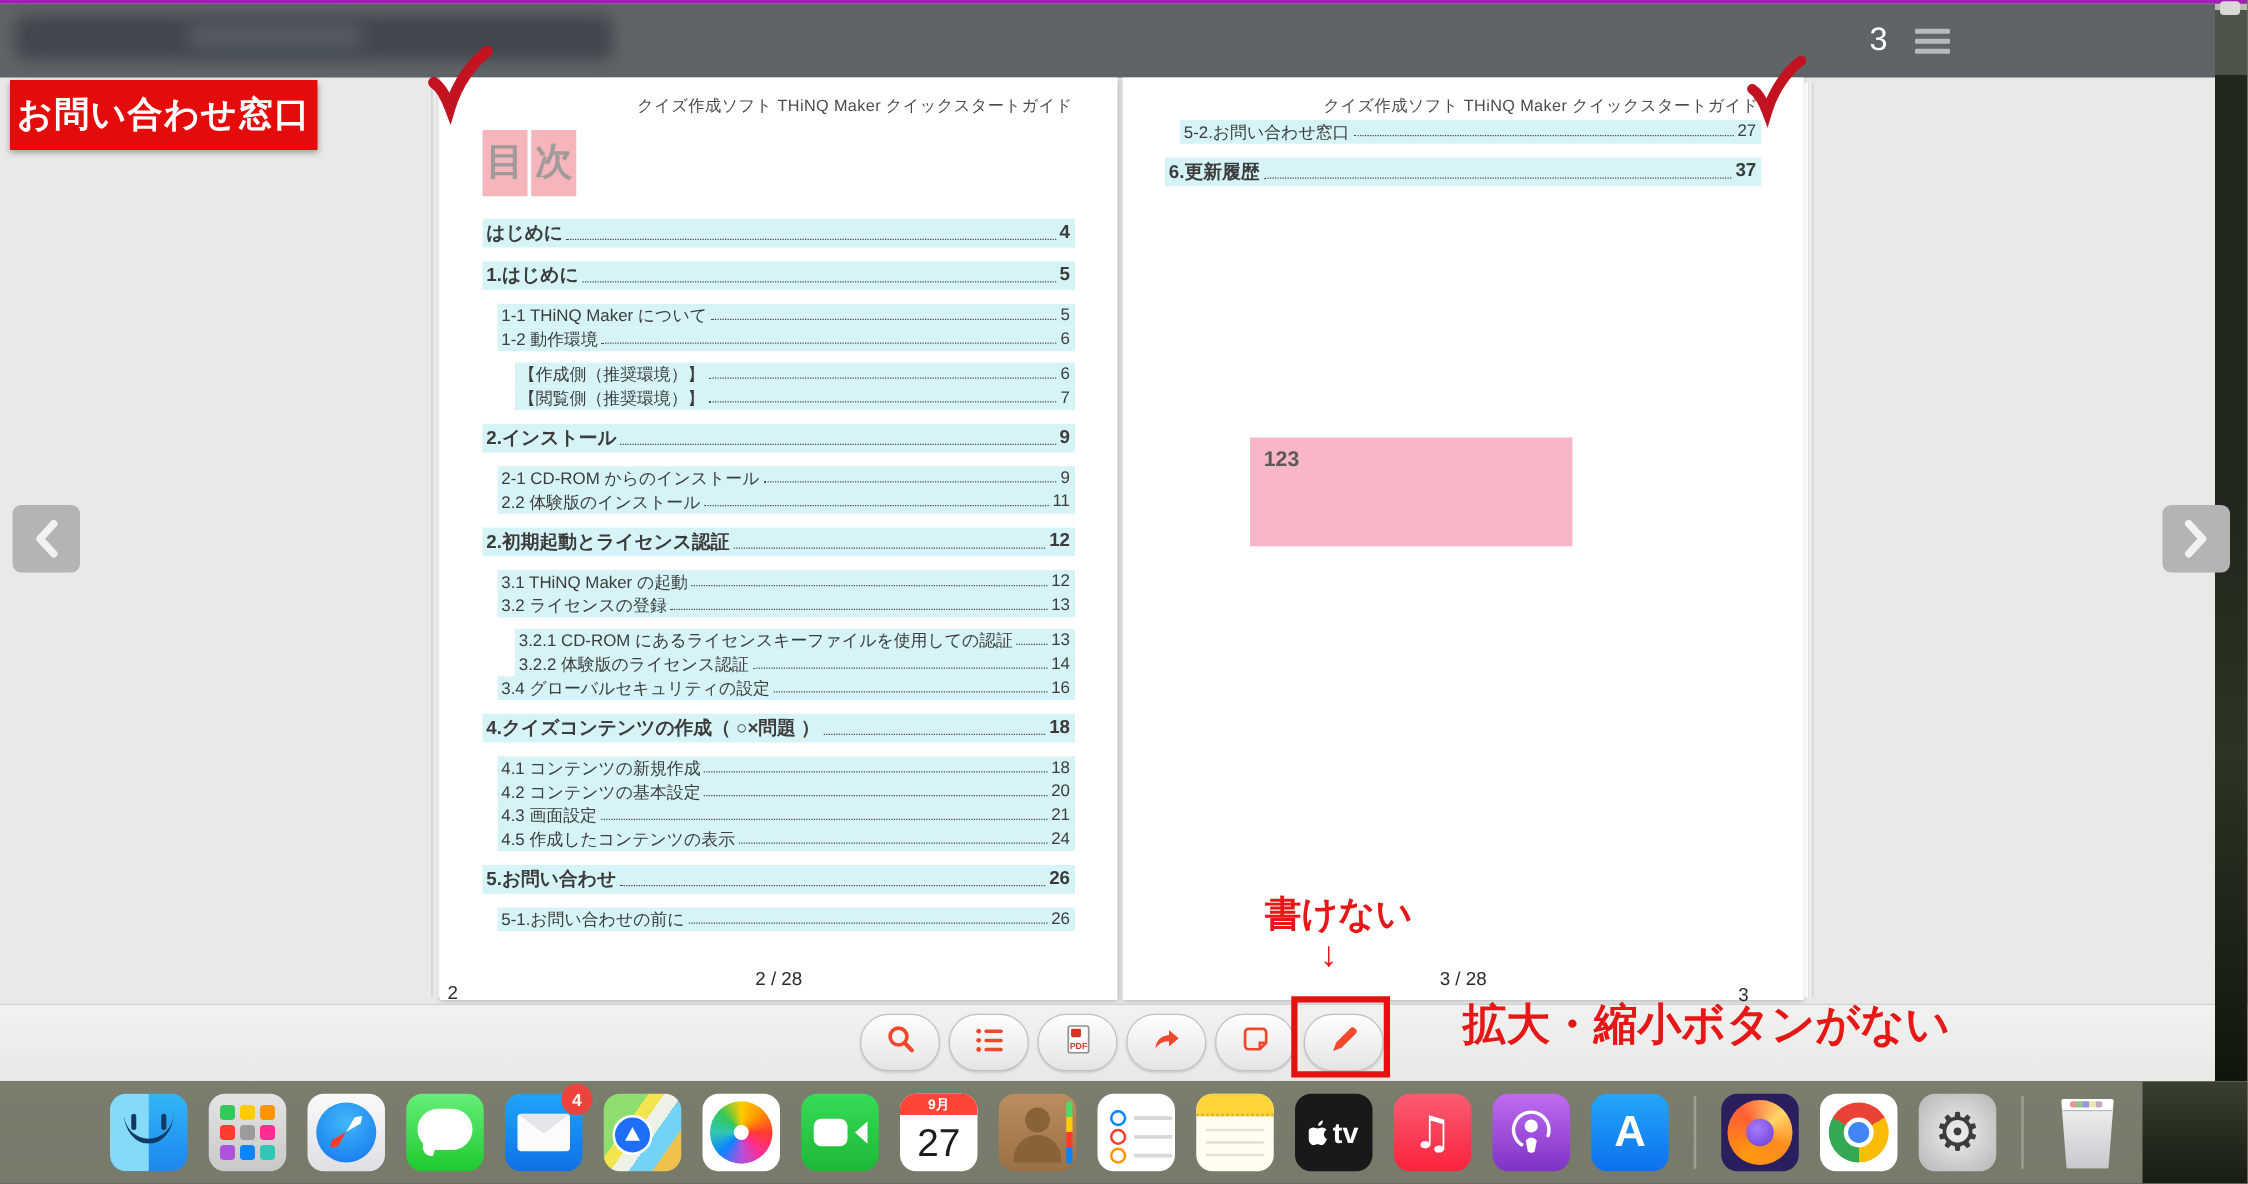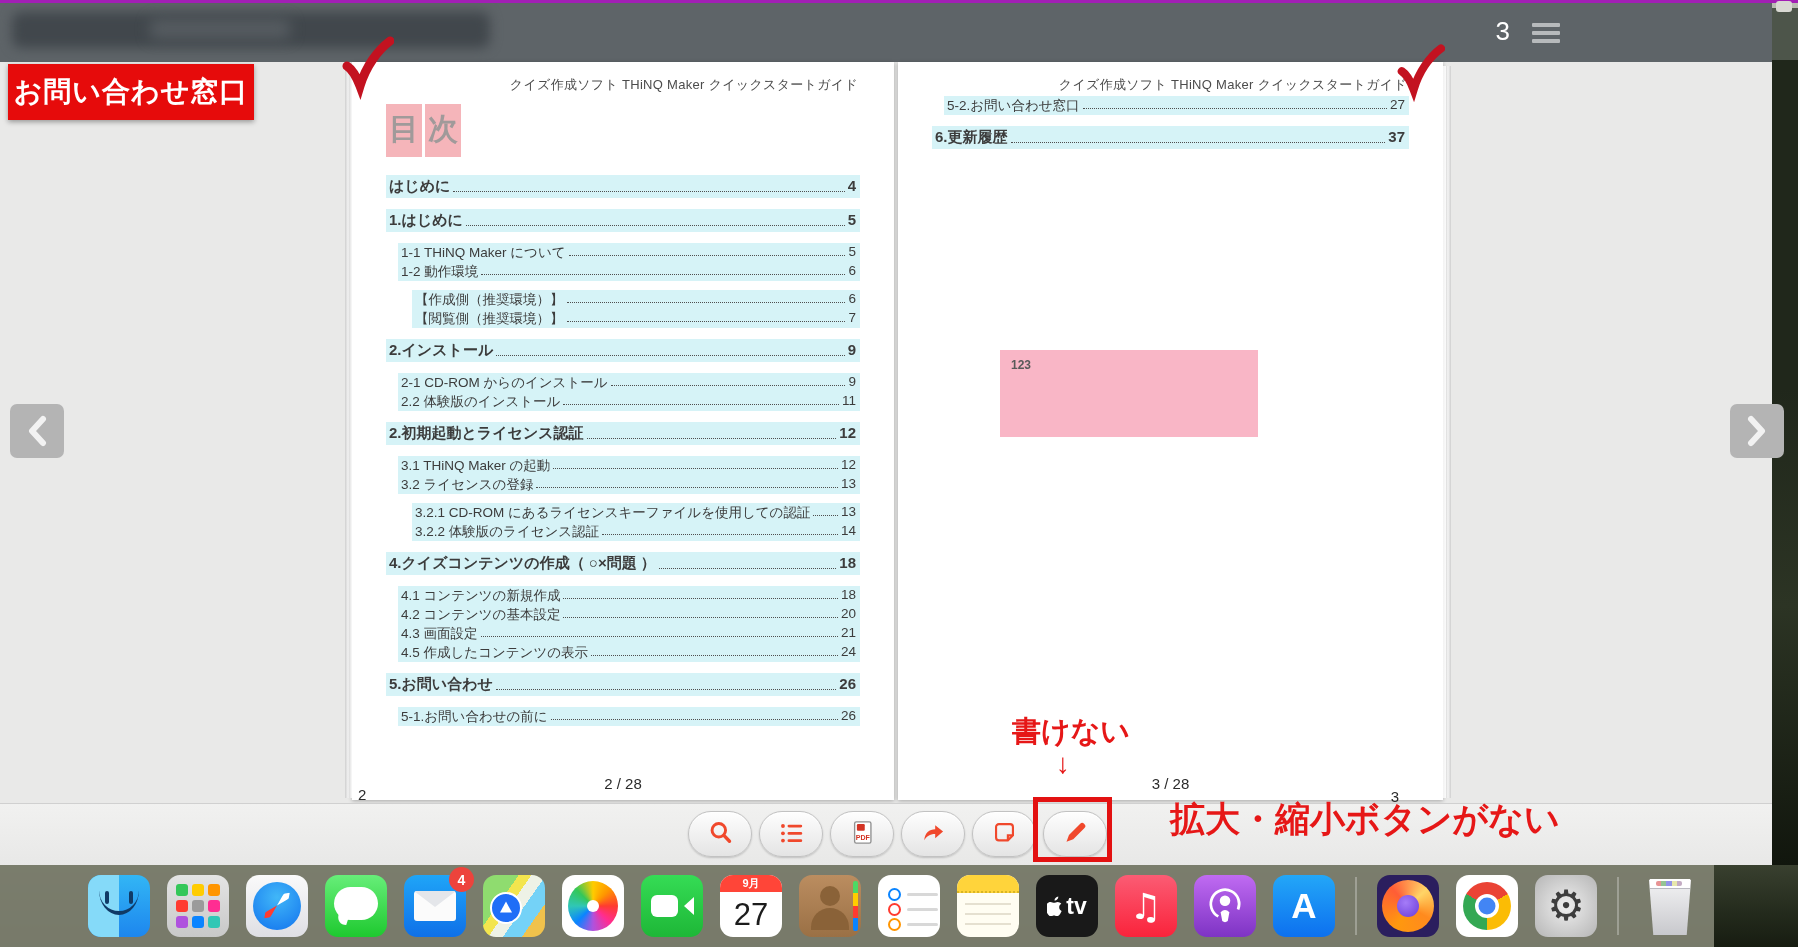--- a/index.html
+++ b/index.html
@@ -46,21 +46,21 @@
   .row .t{white-space:nowrap;}
   .row .leader{flex:1;border-bottom:1.8px dotted #4f4f4f;margin:0 3px;align-self:flex-end;transform:translateY(-4px);}
   .row .p{white-space:nowrap;}
   .row.l1{margin-left:12px;}
   .row.l2{margin-left:26px;}
   .row.b{font-weight:bold;font-size:15px;height:23px;margin-top:11px;margin-bottom:11px;padding-top:2px;}
   .row.gap{margin-top:9px;}
 
   
   .sticky-note{position:absolute;left:102px;top:288px;width:258px;height:87px;background:var(--pink,#f9b6c6);
-    font-size:12px;font-weight:bold;color:#5a5a5a;padding:8px 0 0 11px;box-sizing:border-box;cursor:pointer;}
+    font-size:17px;font-weight:bold;color:#5a5a5a;padding:8px 0 0 11px;box-sizing:border-box;cursor:pointer;}
 
   
   .nav-btn{position:absolute;width:54px;height:54px;background:#b4b4b4;border-radius:7px;display:flex;
     align-items:center;justify-content:center;z-index:10;cursor:pointer;}
   .nav-btn.left{left:10px;top:404px;}
   .nav-btn.right{left:1730px;top:404px;}
 
   
   .bottombar{position:absolute;left:0;right:0;top:803px;height:62px;background:linear-gradient(#f1f1f0,#e8e8e7);
     border-top:1px solid #d0d0d0;z-index:2;}
@@ -282,20 +282,25 @@
         <div class="row l2 gap">
           <span class="t">3.2.1 CD-ROM にあるライセンスキーファイルを使用しての認証</span>
           <span class="leader"></span>
           <span class="p">13</span>
         </div>
         <div class="row l2">
           <span class="t">3.2.2 体験版のライセンス認証</span>
           <span class="leader"></span>
           <span class="p">14</span>
         </div>
+        <div class="row l1">
+          <span class="t">3.4 グローバルセキュリティの設定</span>
+          <span class="leader"></span>
+          <span class="p">16</span>
+        </div>
         <div class="row l0 b">
           <span class="t">4.クイズコンテンツの作成（ ○×問題 ）</span>
           <span class="leader"></span>
           <span class="p">18</span>
         </div>
         <div class="row l1">
           <span class="t">4.1 コンテンツの新規作成</span>
           <span class="leader"></span>
           <span class="p">18</span>
         </div>

